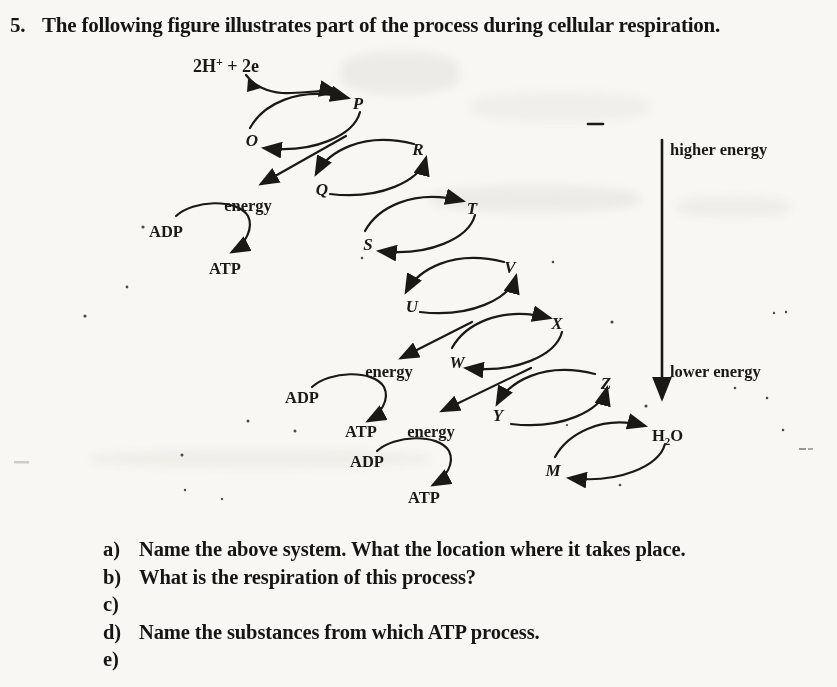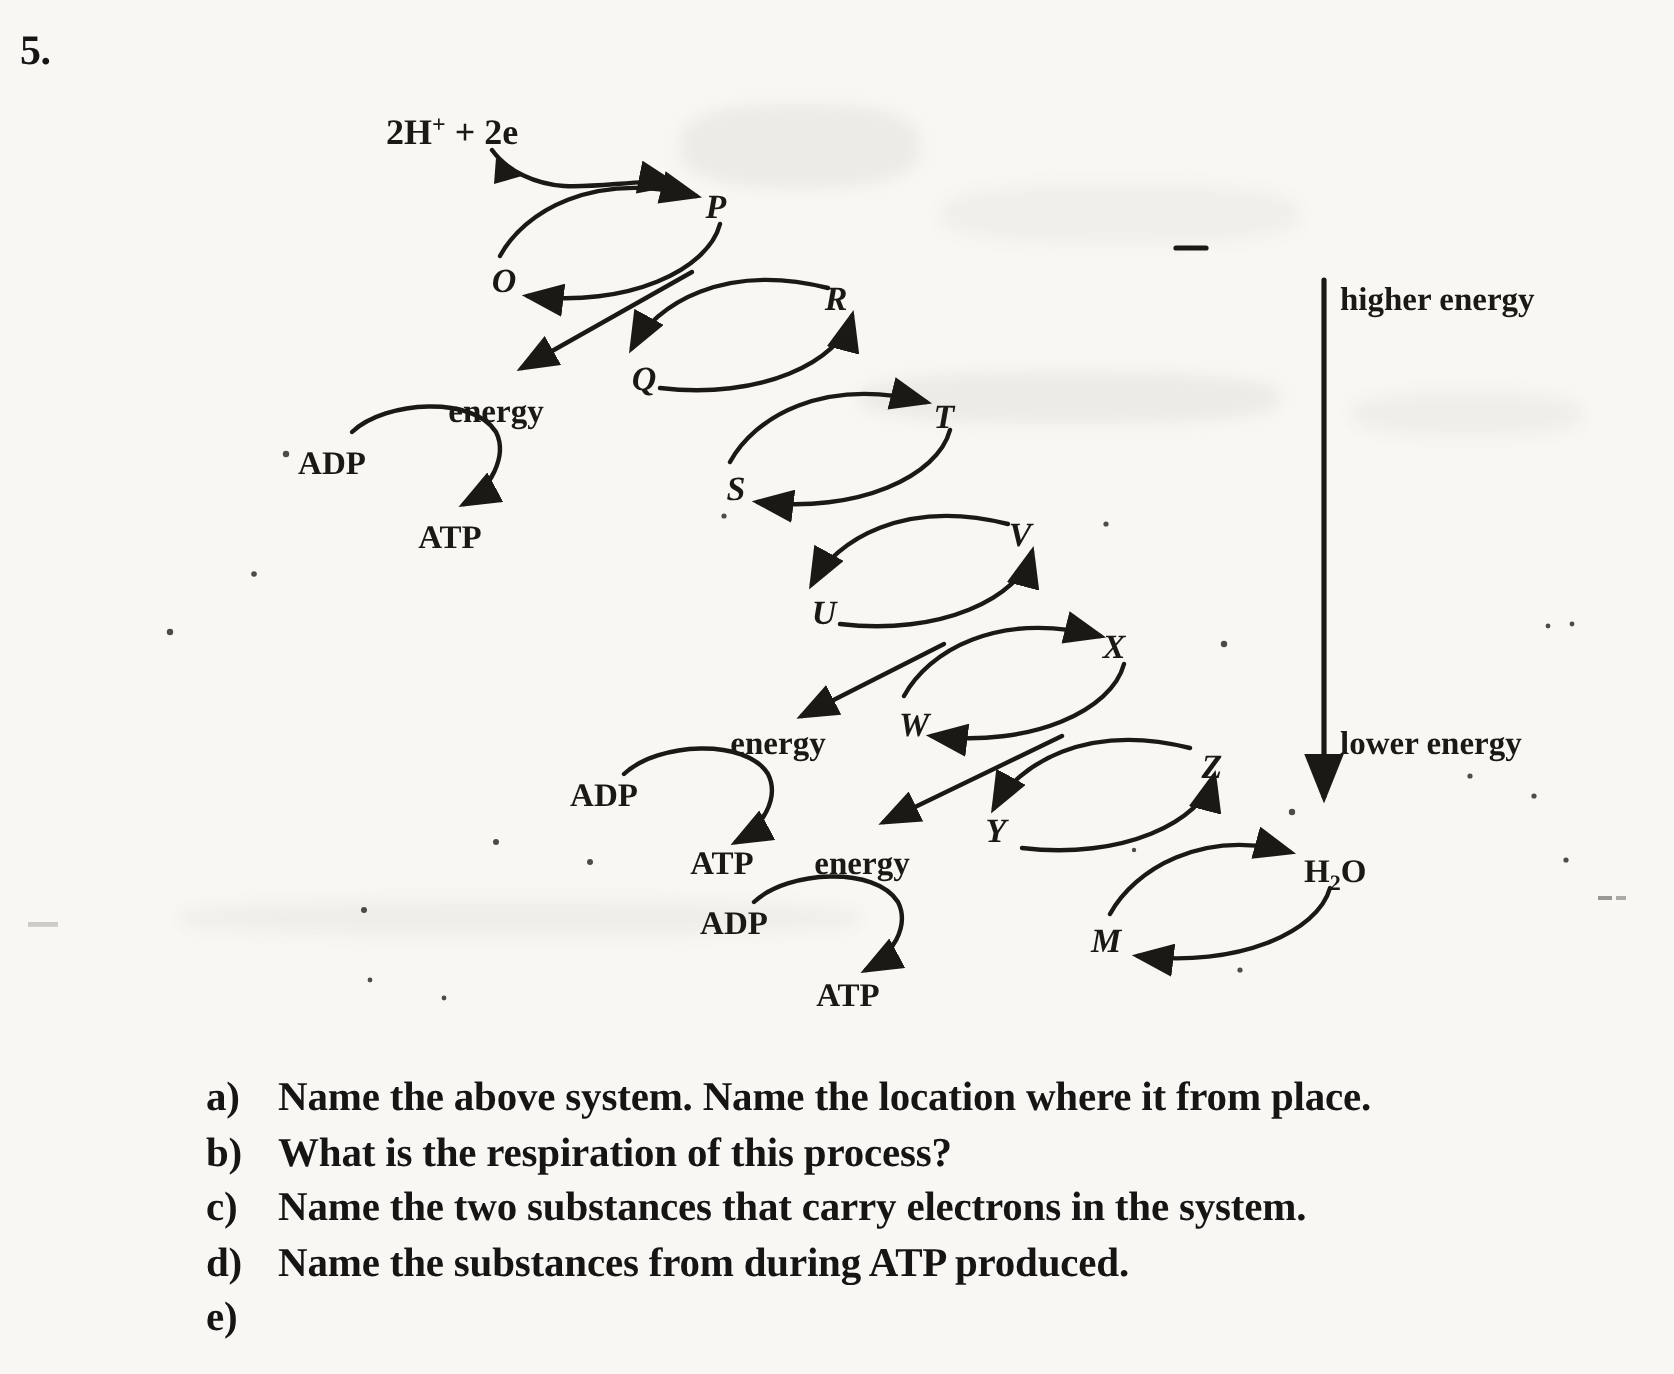--- a/index.html
+++ b/index.html
@@ -41,20 +41,21 @@
 <div class="page">
 
   <div class="smudge" style="left:340px;top:52px;width:120px;height:42px;"></div>
   <div class="smudge" style="left:470px;top:92px;width:180px;height:30px;opacity:.7;"></div>
   <div class="smudge" style="left:430px;top:186px;width:210px;height:26px;"></div>
   <div class="smudge" style="left:676px;top:196px;width:115px;height:22px;opacity:.8;"></div>
   <div class="smudge" style="left:90px;top:450px;width:340px;height:18px;opacity:.8;"></div>
 
   <div class="title-row">
     <span class="qnum">5.</span>
+    <span>The following figure illustrates part of the process during cellular respiration.</span>
   </div>
 
   <svg class="diagram" width="837" height="687" viewBox="0 0 837 687">
     <defs>
       <marker id="arr" viewBox="0 0 10 8" refX="8.5" refY="4" markerWidth="9.5" markerHeight="7.6" orient="auto-start-reverse">
         <path d="M0,0 L10,4 L0,8 z" fill="#1b1916"></path>
       </marker>
     </defs>
 
     <g>
@@ -165,32 +166,31 @@
       <circle class="speck" cx="567" cy="425" r="1.1"></circle>
       <rect class="speck" x="799" y="448" width="7" height="2" opacity=".55"></rect>
       <rect class="speck" x="808" y="448" width="5" height="2" opacity=".45"></rect>
       <rect class="speck" x="14" y="461" width="15" height="2.4" opacity=".25"></rect>
     </g>
   </svg>
 
   <div class="questions">
     <div class="qrow">
       <span class="qletter">a)</span>
-      <span>Name the above system. Name the location where it from place.</span>
+      <span>Name the above system. What the location where it takes place.</span>
     </div>
     <div class="qrow">
       <span class="qletter">b)</span>
       <span>What is the respiration of this process?</span>
     </div>
     <div class="qrow">
       <span class="qletter">c)</span>
-      <span>Name the two substances that carry electrons in the system.</span>
     </div>
     <div class="qrow">
       <span class="qletter">d)</span>
-      <span>Name the substances from during ATP produced.</span>
+      <span>Name the substances from which ATP process.</span>
     </div>
     <div class="qrow">
       <span class="qletter">e)</span>
     </div>
   </div>
 
 </div>
 
 </body></html>

